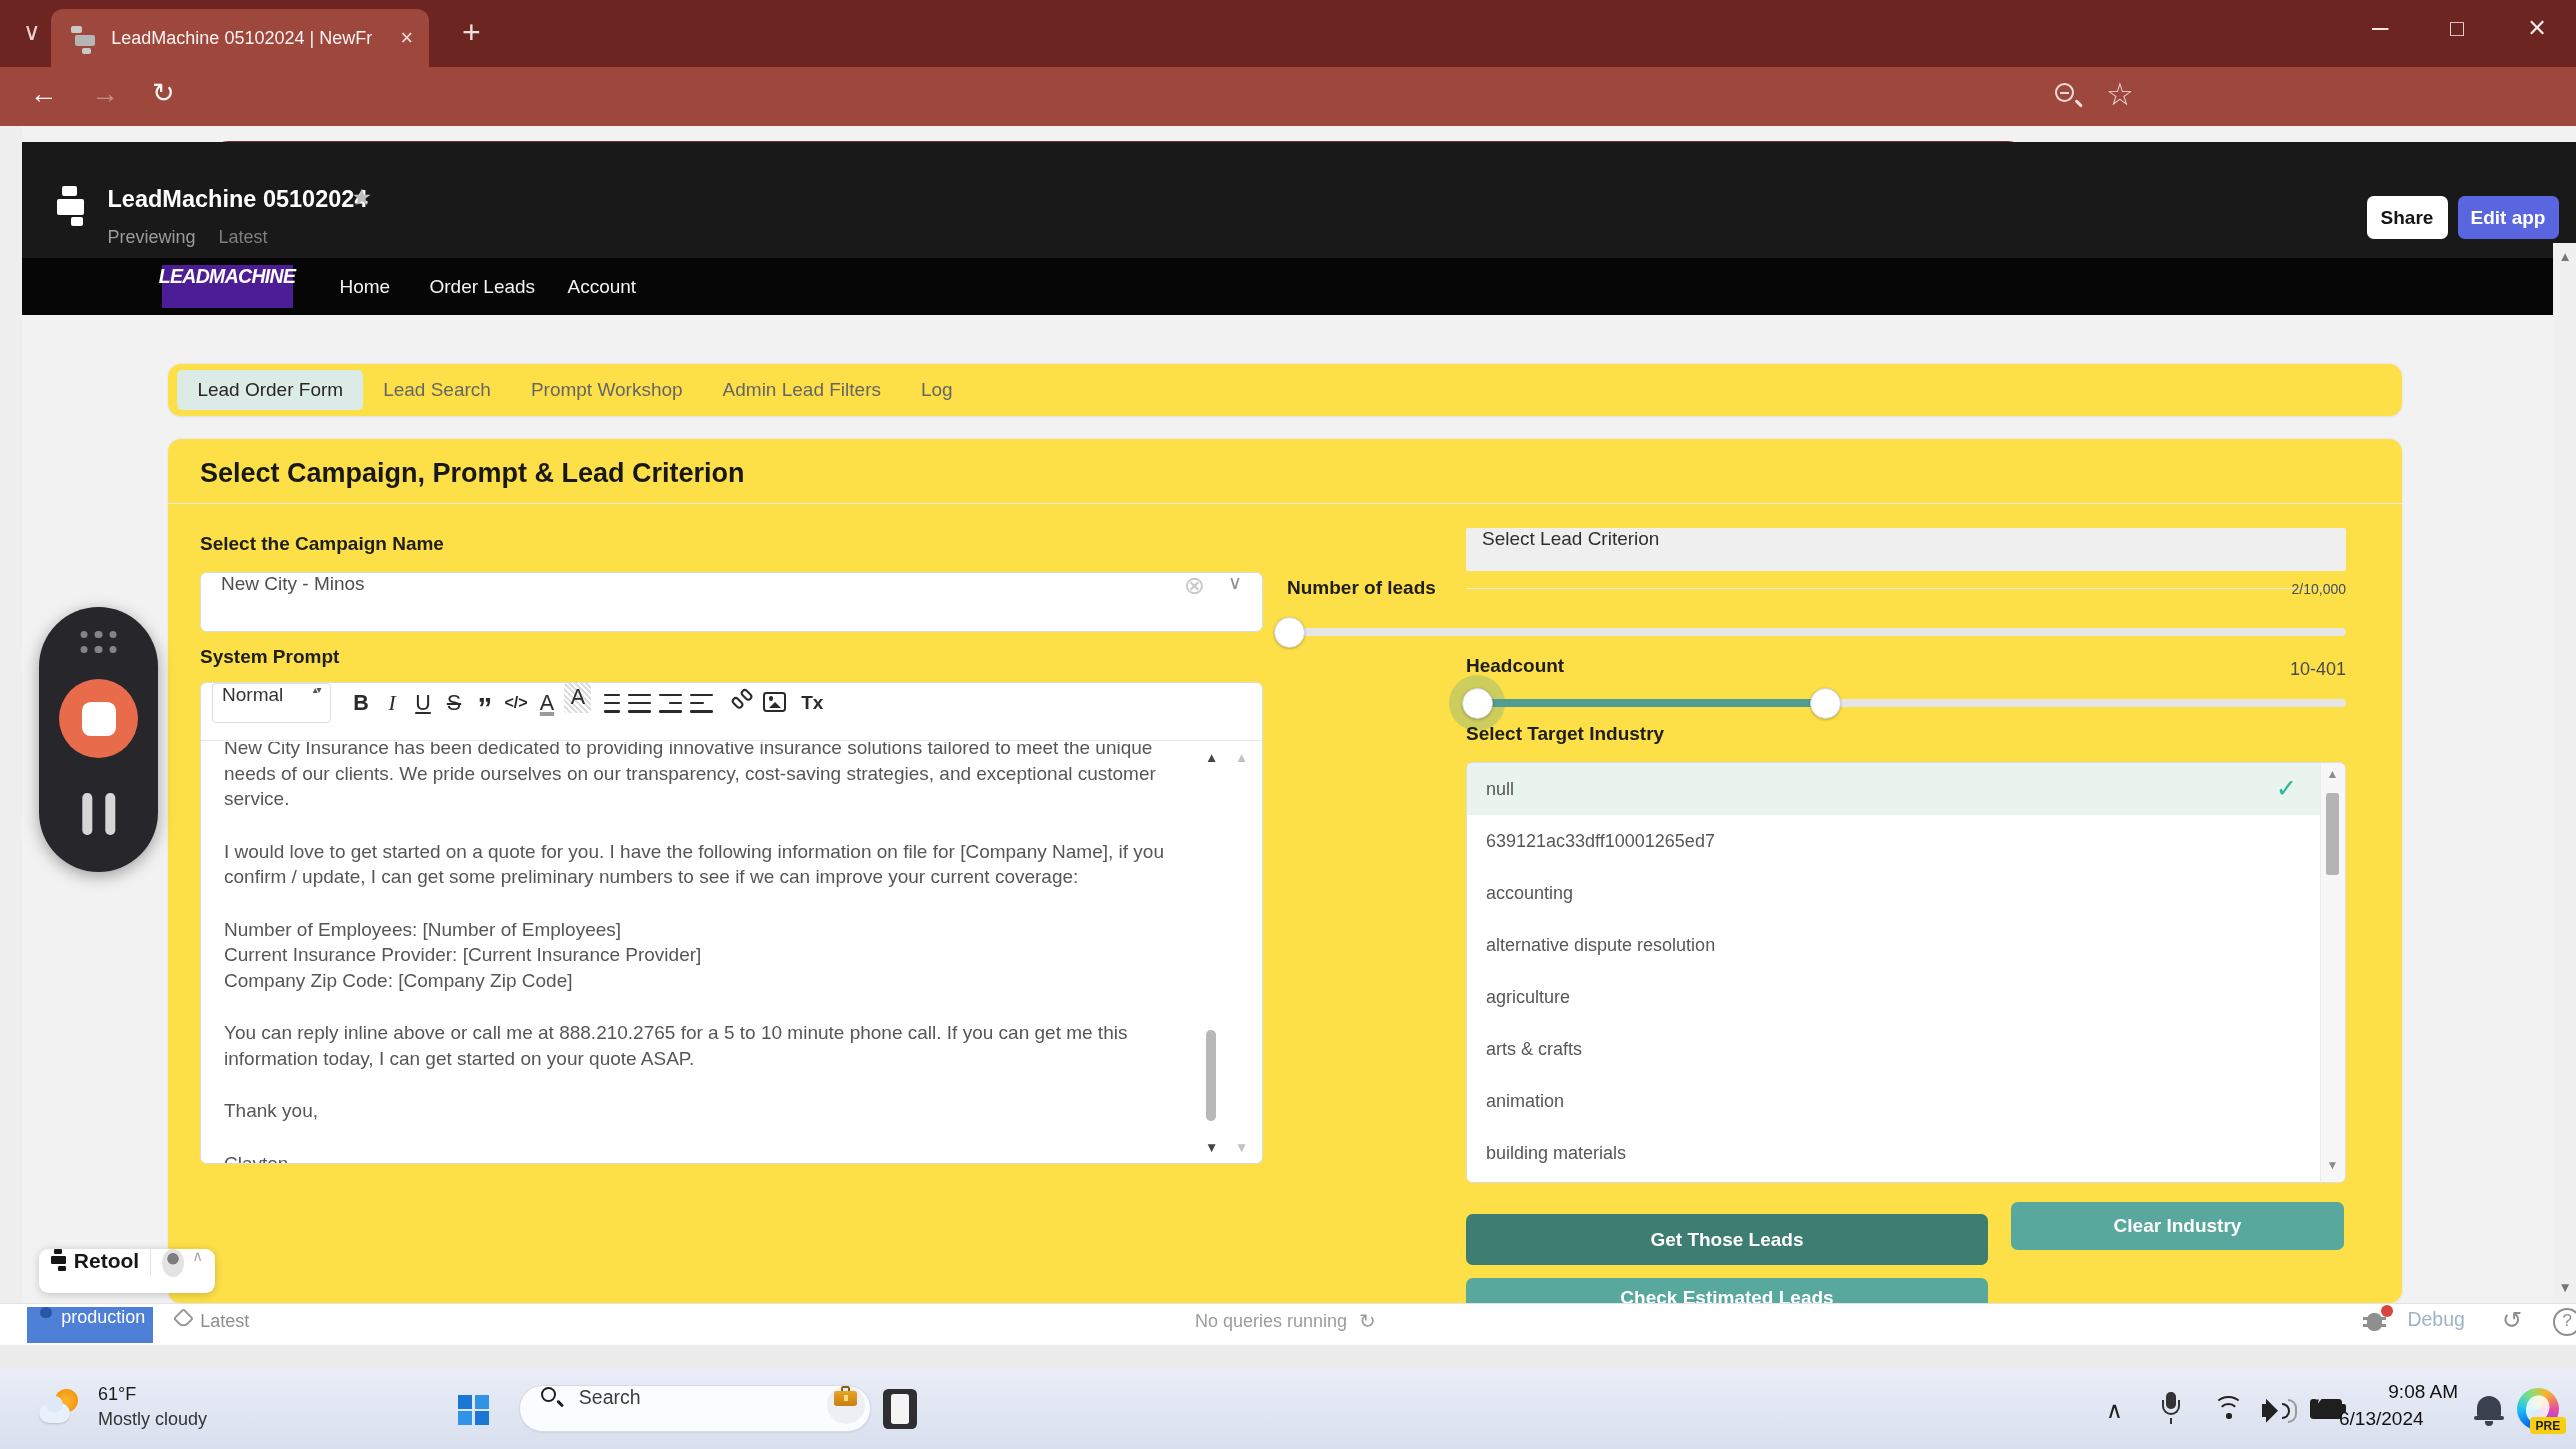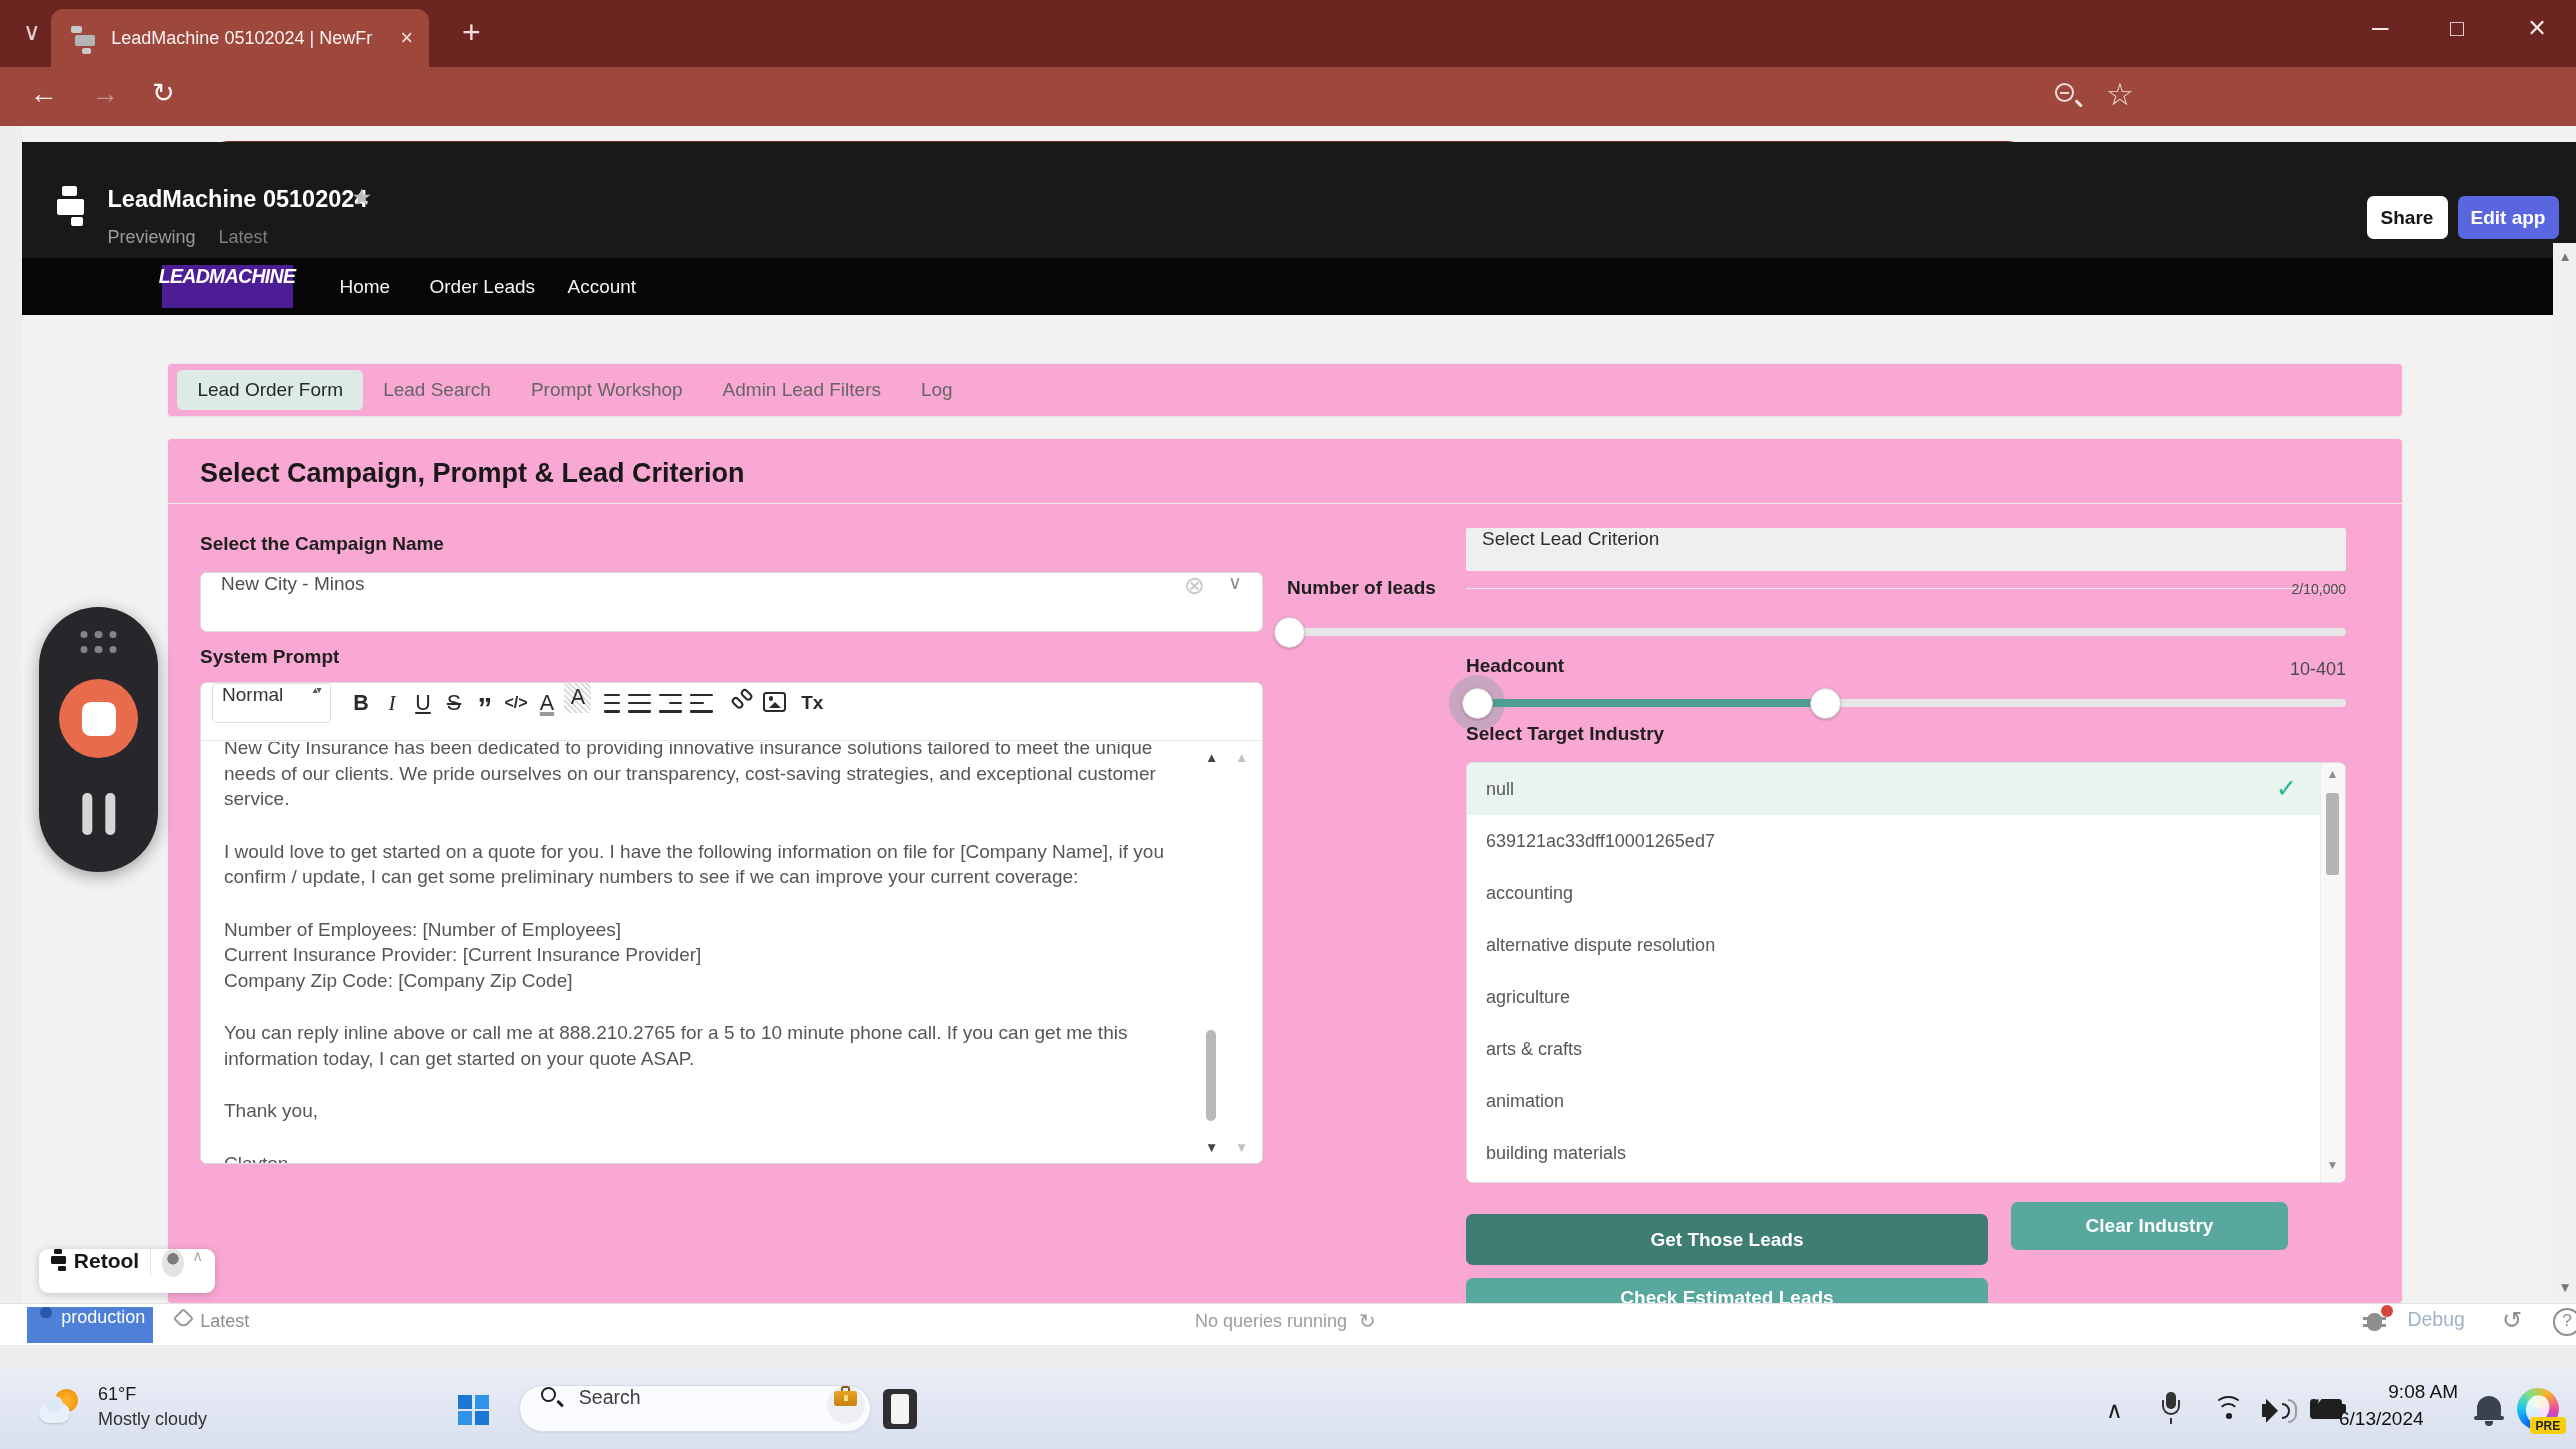--- a/index.html
+++ b/index.html
@@ -23,21 +23,21 @@
   .ext { border-radius:8px; }
   
   #rheader { left:21.5px; top:142px; width:2555px; height:132px; background:#191919; }
   #rnav { left:21.5px; top:258px; width:2555px; height:57px; background:#060606; }
   #pagebg { left:21.5px; top:315px; width:2532px; height:988px; background:#f2f2f2; }
   #gutter { left:0; top:126px; width:21.5px; height:1177px; background:#efeeee; }
   #appscroll { left:2553px; top:243px; width:23px; height:1061px; background:#f1f0f0; }
   .retool-logo i { display:block; background:#fff; border-radius:2px; }
   .btn { border-radius:6.7px; display:flex; align-items:center; justify-content:center; font-size:19px; font-weight:bold; }
   
-  .card { background:#f9a8d4; border-radius:4px; box-shadow:0 0.7px 2.7px rgba(0,0,0,.08); }
+  .card { background:#fde047; border-radius:13px; box-shadow:0 0.7px 2.7px rgba(0,0,0,.08); }
   #tabscard { left:168px; top:364px; width:2234px; height:52px; display:flex; align-items:center; padding-left:9.4px; }
   .apptab { font-size:19px; color:#666; padding:0 20px; height:40px; display:flex; align-items:center; }
   .apptab.active { background:#dcebe6; border-radius:5.4px; color:#272727; }
   #maincard { left:168px; top:439px; width:2234px; height:864px; overflow:hidden; }
   .label { font-size:19px; font-weight:bold; color:#202020; }
   .inputbox { border:1.3px solid #dcdcdc; border-radius:6.7px; background:#fff; }
   
   #editor-toolbar { border-bottom:1.3px solid #e6e6e6; }
   .tool { width:31px; height:40px; display:flex; align-items:center; justify-content:center; font-size:21.5px; color:#2a2a2a; }
   .listlines { width:23px; height:19px; display:flex; flex-direction:column; justify-content:space-between; }
@@ -295,21 +295,21 @@
         <span>building materials</span>
       </div>
     <div class="abs" style="right:0;top:0;width:25.5px;height:419px;background:#f7f7f7;border-left:1.3px solid #ebebeb;">
       <div class="abs scroll-arrow" style="left:6px;top:5.4px;font-size:12px;color:#8c8c8c;">▲</div>
       <div class="abs" style="left:5.4px;top:29.5px;width:13.4px;height:82px;background:#b4b4b4;border-radius:2.7px;"></div>
       <div class="abs scroll-arrow" style="left:6px;top:396px;font-size:12px;color:#8c8c8c;">▼</div>
     </div>
   </div>
 
   <div class="abs btn" style="left:1298px;top:775px;width:522px;height:51px;background:#3e7d71;color:#fff;">Get Those Leads</div>
-  <div class="abs btn" style="left:1843px;top:763px;width:277px;height:48px;background:#58a89d;color:#fff;">Clear Industry</div>
+  <div class="abs btn" style="left:1843px;top:763px;width:333px;height:48px;background:#58a89d;color:#fff;">Clear Industry</div>
   <div class="abs btn" style="left:1298px;top:839px;width:522px;height:56px;background:#58a89d;color:#fff;align-items:flex-start;padding-top:9.4px;">Check Estimated Leads</div>
 </div>
 
 <div class="abs" style="left:39px;top:607px;width:119px;height:265px;background:#27272b;border-radius:60px;box-shadow:0 4px 16px rgba(0,0,0,.35);">
   <div style="position:absolute;left:50%;top:24px;transform:translateX(-50%);display:grid;grid-template-columns:repeat(3,7.4px);gap:7.4px;">
     <i style="width:7.4px;height:7.4px;border-radius:50%;background:#83838c;"></i>
       <i style="width:7.4px;height:7.4px;border-radius:50%;background:#83838c;"></i>
       <i style="width:7.4px;height:7.4px;border-radius:50%;background:#83838c;"></i>
     <i style="width:7.4px;height:7.4px;border-radius:50%;background:#83838c;"></i>
       <i style="width:7.4px;height:7.4px;border-radius:50%;background:#83838c;"></i>

